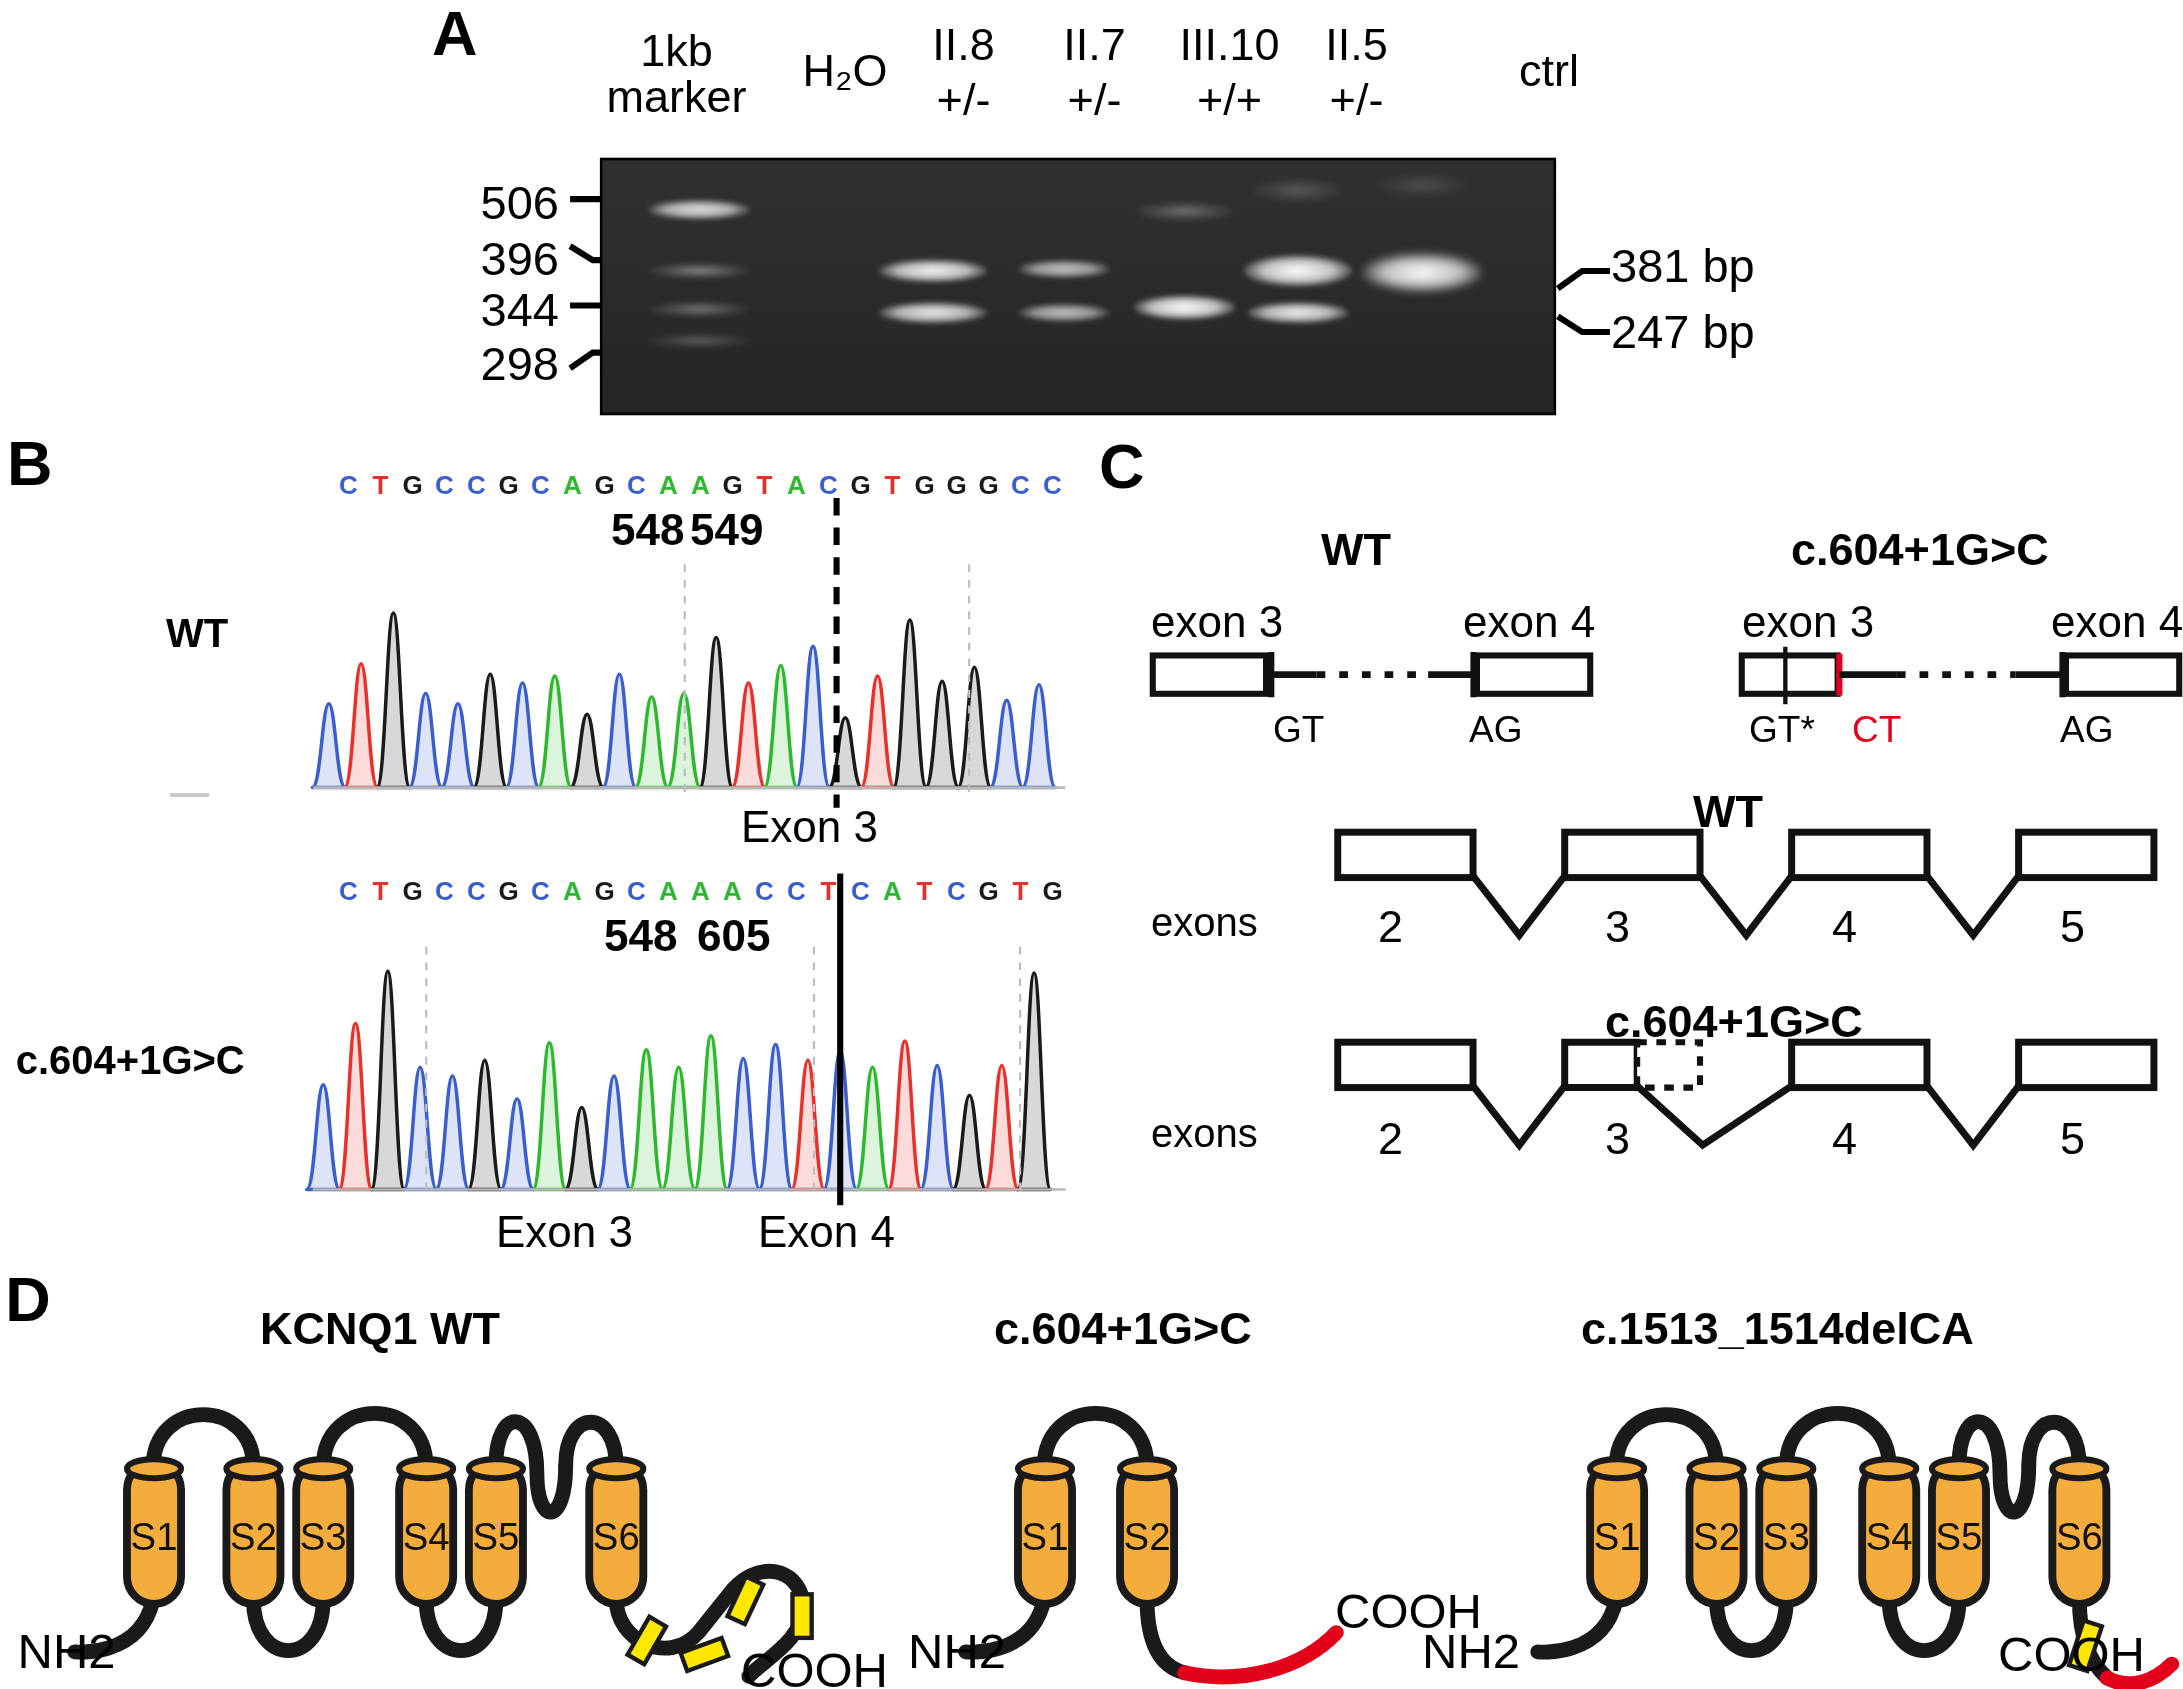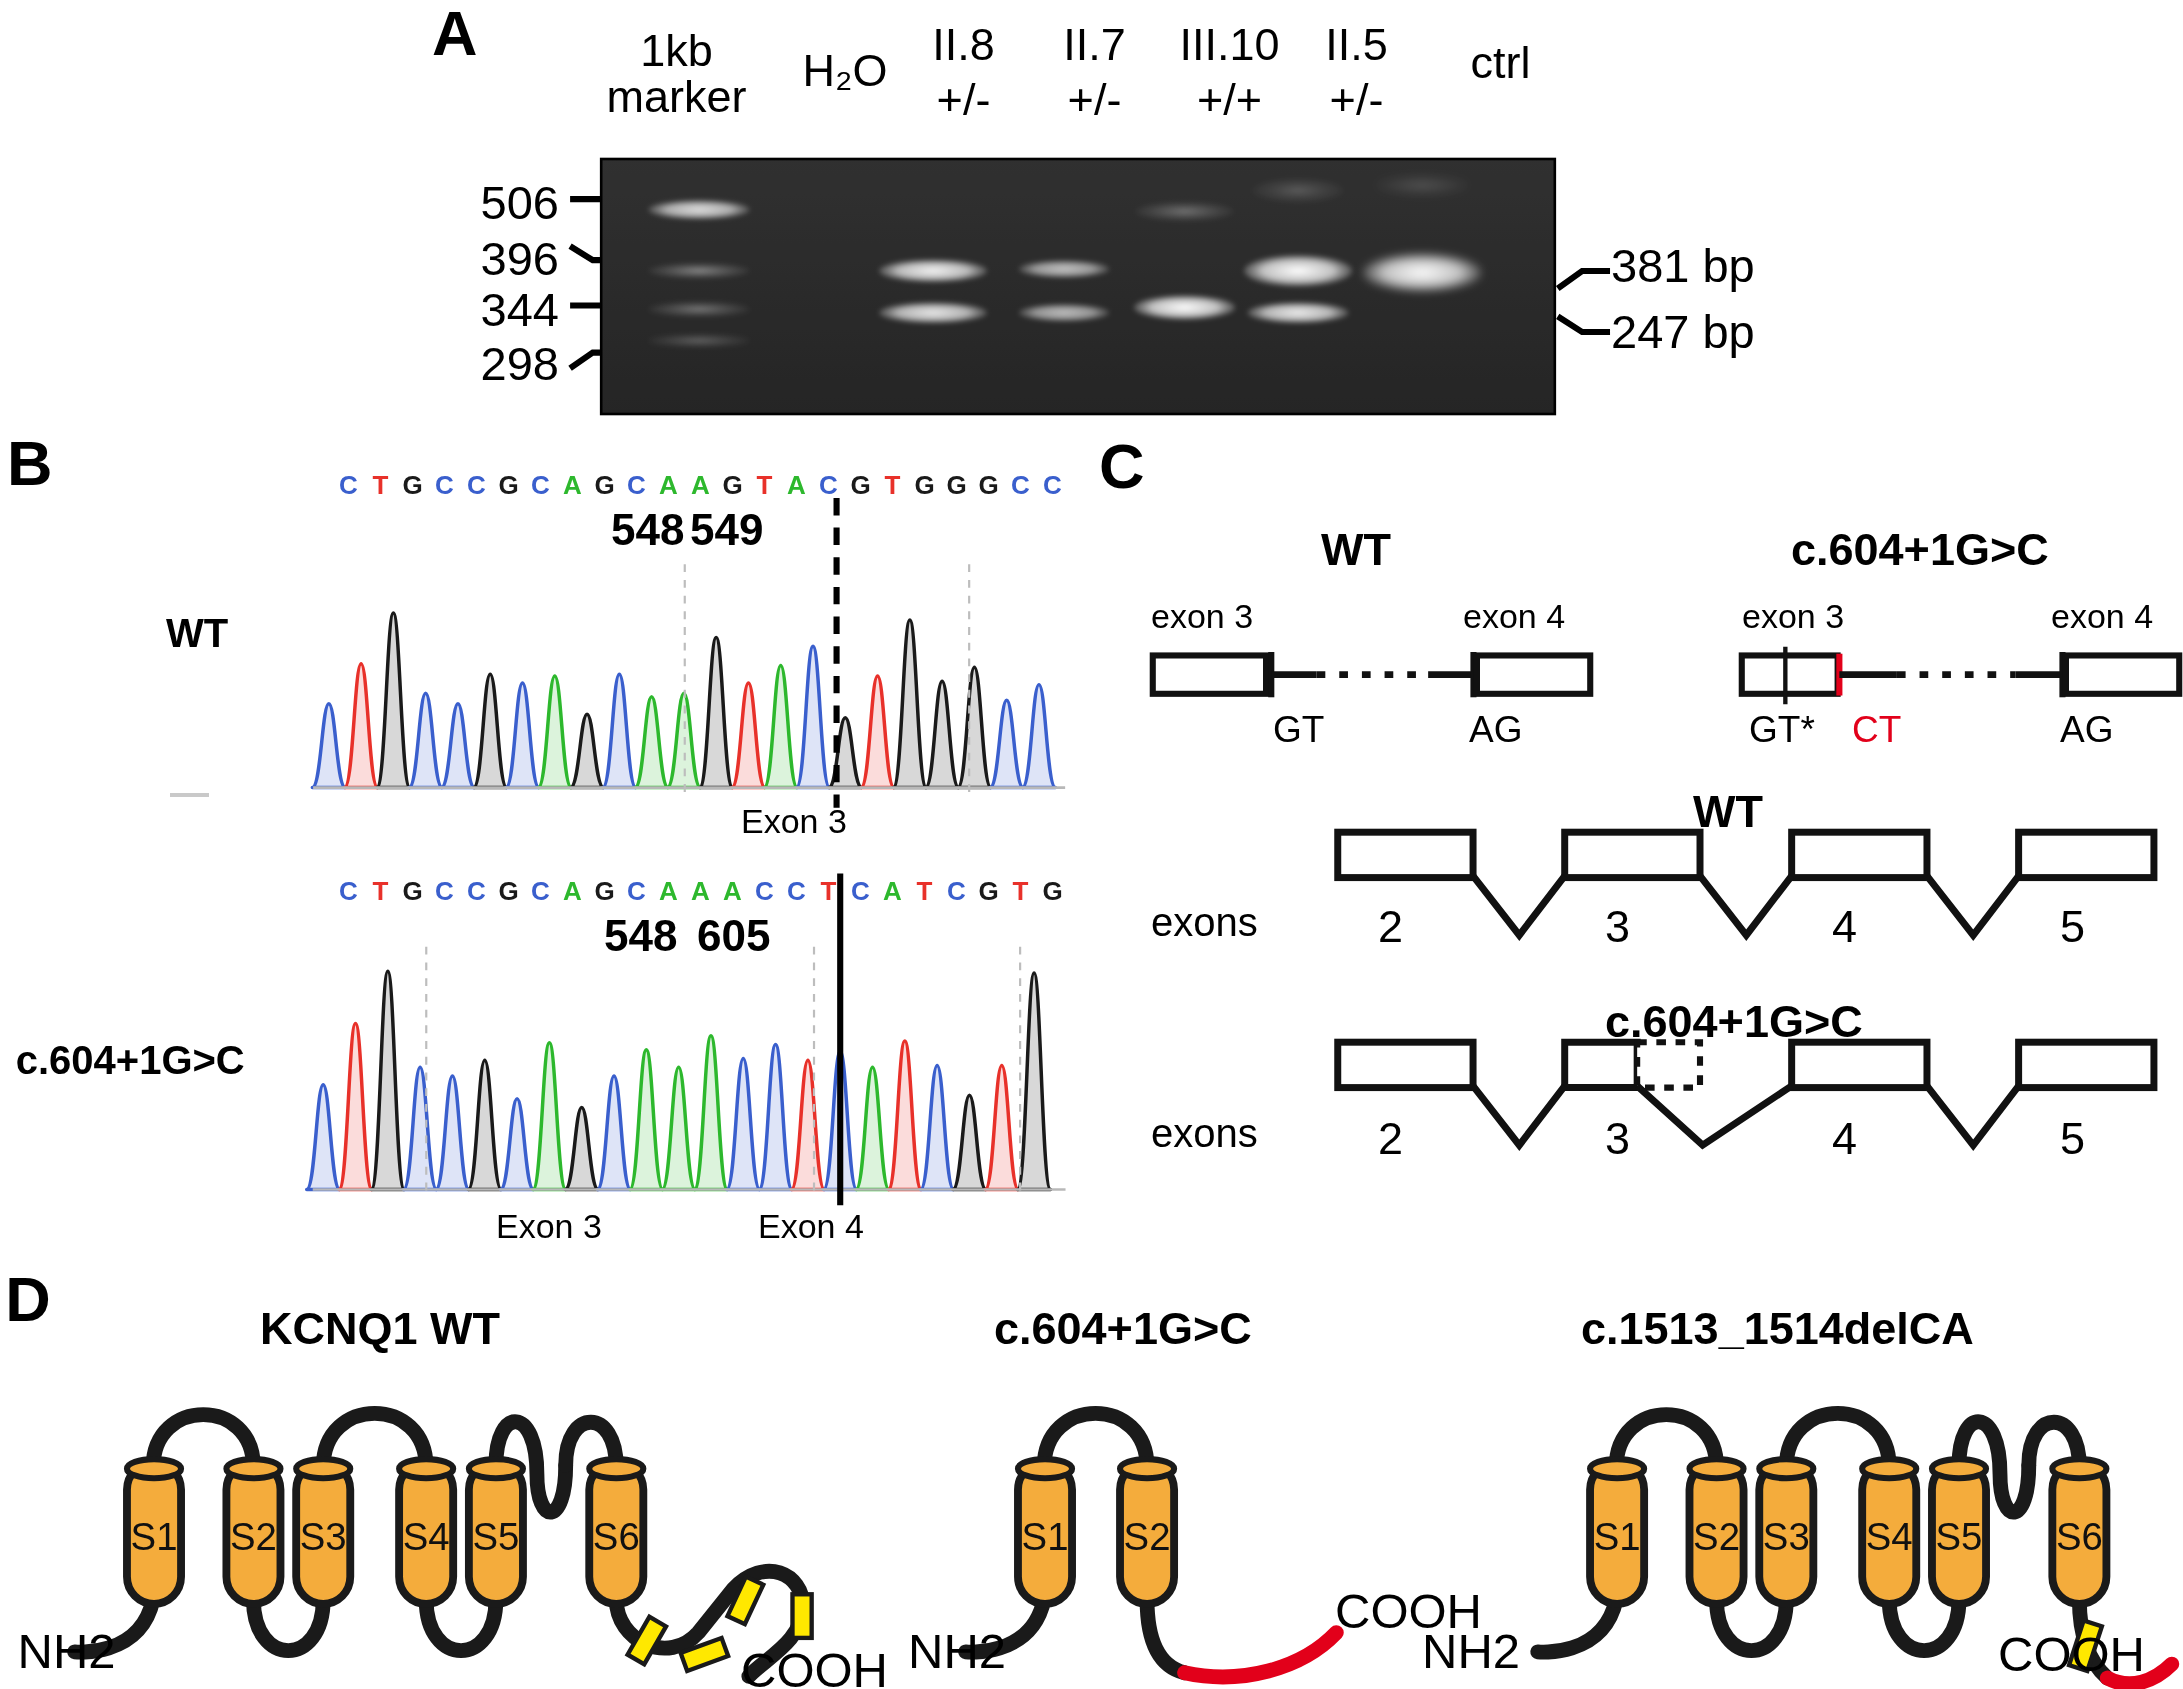--- a/index.html
+++ b/index.html
@@ -5,21 +5,21 @@
   html,body{margin:0;padding:0;background:#fff;}
   body{width:2184px;height:1689px;position:relative;font-family:"Liberation Sans",sans-serif;color:#000;overflow:hidden;}
   .abs{position:absolute;}
   .panel-letter{font-weight:bold;font-size:63px;line-height:1;font-family:"Liberation Sans",sans-serif;}
   .lane-label{font-size:45px;text-align:center;line-height:1.02;white-space:pre-line;}
   .marker-num{font-size:47px;text-align:right;}
   .bp-label{font-size:47px;}
   .seq-letter{font-size:26px;font-weight:600;letter-spacing:0;display:inline-block;text-align:center;}
   .pos-num{font-size:44px;font-weight:bold;}
   .chrom-title{font-weight:bold;font-size:40px;}
-  .exon-cap{font-size:34px;}
+  .exon-cap{font-size:44px;}
   .small-cap{font-size:37px;}
   .bold-title-lg{font-weight:bold;font-size:45px;}
   .term-label{font-size:49px;}
   .exons-word{font-size:40px;}
   .exnum{font-size:45px;}
   svg{display:block;overflow:visible;}
 </style>
 </head>
 <body>
 
@@ -31,21 +31,21 @@
 marker</span></div>
 <div class="abs lane-label" style="left:762px;top:48px;width:166px;"><span>H₂O</span></div>
 <div class="abs lane-label" style="left:898px;top:22px;width:131px;"><span>II.8</span></div>
 <div class="abs lane-label" style="left:898px;top:77px;width:131px;"><span>+/-</span></div>
 <div class="abs lane-label" style="left:1029px;top:22px;width:131px;"><span>II.7</span></div>
 <div class="abs lane-label" style="left:1029px;top:77px;width:131px;"><span>+/-</span></div>
 <div class="abs lane-label" style="left:1151px;top:22px;width:157px;"><span>III.10</span></div>
 <div class="abs lane-label" style="left:1151px;top:77px;width:157px;"><span>+/+</span></div>
 <div class="abs lane-label" style="left:1291px;top:22px;width:131px;"><span>II.5</span></div>
 <div class="abs lane-label" style="left:1291px;top:77px;width:131px;"><span>+/-</span></div>
-<div class="abs lane-label" style="left:1422px;top:40px;width:157px;"><span>ctrl</span></div>
+<div class="abs lane-label" style="left:1422px;top:48px;width:157px;text-align:right;"><span>ctrl</span></div>
 
 <div class="abs marker-num" style="left:411px;top:175px;width:148px;"><span>506</span></div>
 <div class="abs marker-num" style="left:411px;top:231px;width:148px;"><span>396</span></div>
 <div class="abs marker-num" style="left:411px;top:282px;width:148px;"><span>344</span></div>
 <div class="abs marker-num" style="left:411px;top:336px;width:148px;"><span>298</span></div>
 
 <svg class="abs" style="left:563px;top:166px;" width="70" height="218" viewBox="0 0 80 250">
   <line x1="8" y1="38" x2="52" y2="38" stroke="#000" stroke-width="7"></line>
   <polyline points="8,92 34,108 60,108" fill="none" stroke="#000" stroke-width="7"></polyline>
   <line x1="8" y1="160" x2="52" y2="160" stroke="#000" stroke-width="7"></line>

